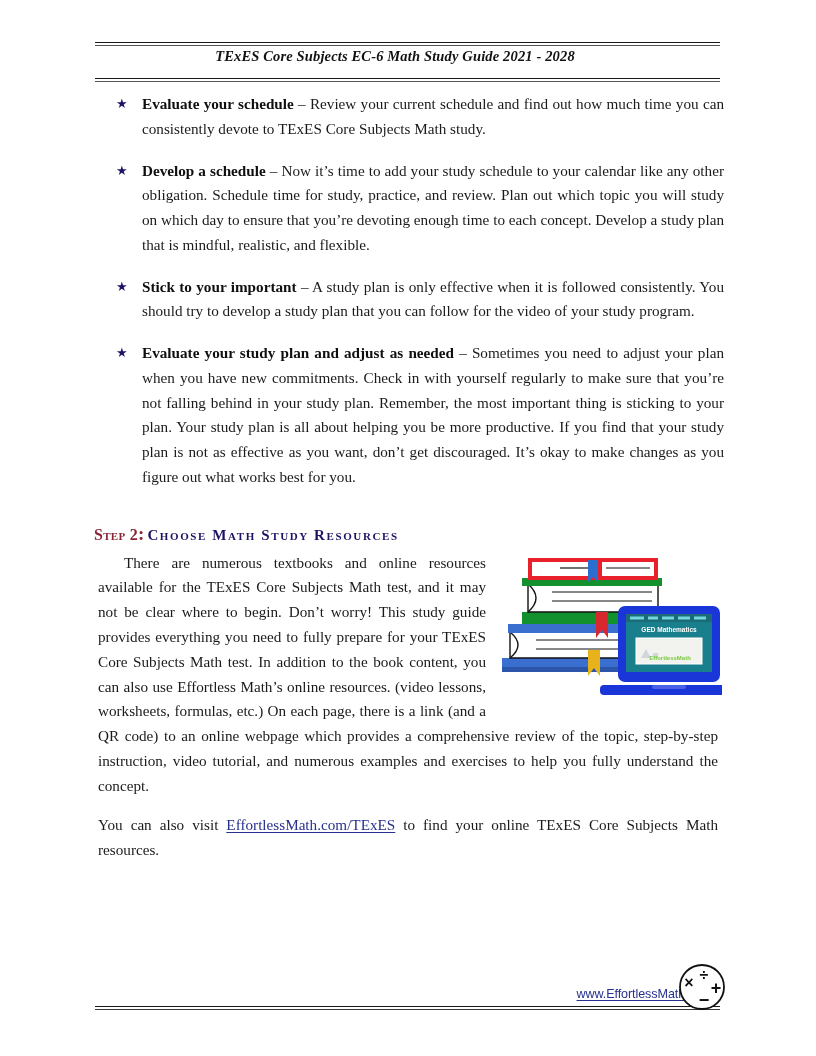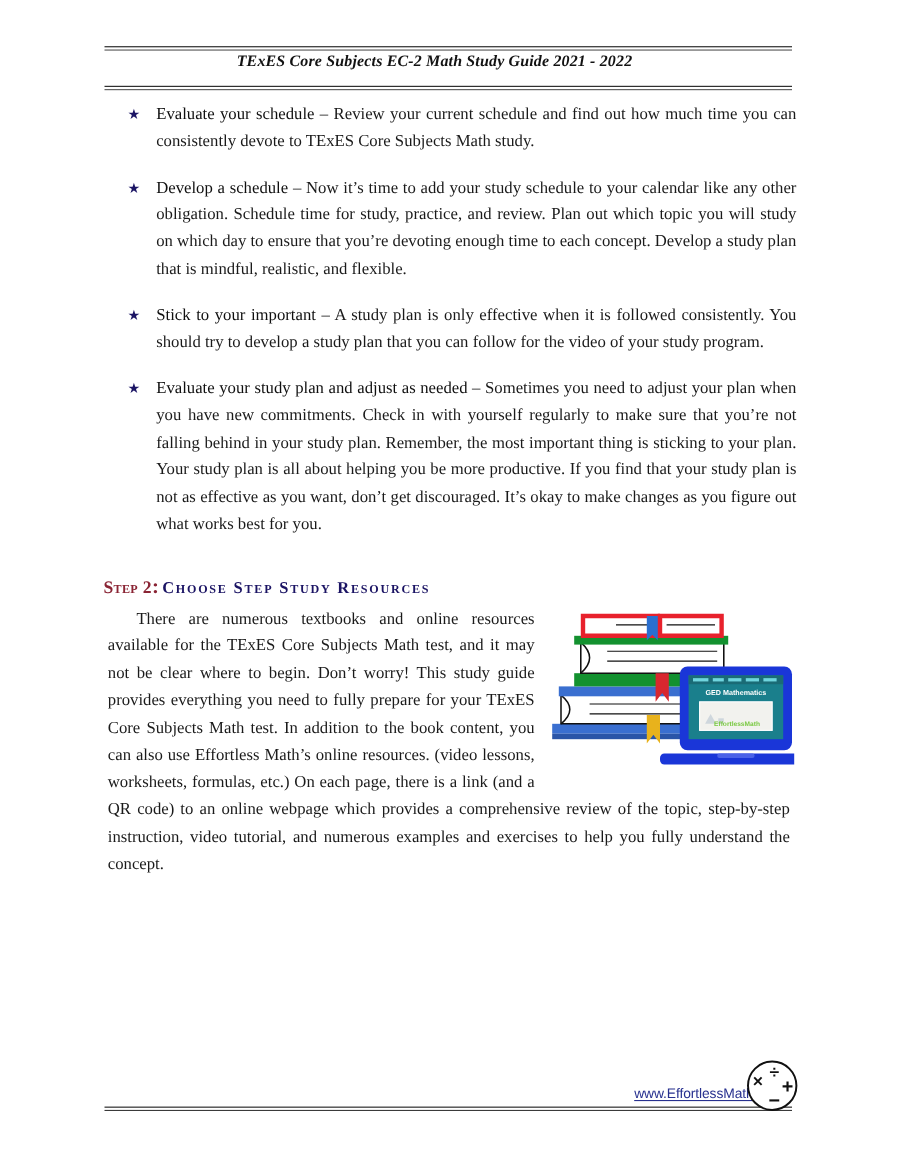--- a/index.html
+++ b/index.html
@@ -83,21 +83,21 @@
   }
   .bullet .star {
     position: absolute;
     left: 0;
     top: 1px;
     color: #1b1464;
     font-size: 13px;
     line-height: 1.63;
   }
   .bullet b {
-    font-weight: normal;
+    font-weight: bold;
     color: #0f0f0f;
   }
 
   
   .step-heading {
     margin: 33px 0 6px 0;
     padding-left: 94px;
     white-space: nowrap;
   }
   .step-heading .step-label {
@@ -190,21 +190,21 @@
     width: 56px;
     height: 52px;
   }
   .ftr-logo svg { display: block; }
 </style>
 </head>
 <body>
 
 <div class="page-header">
   <div class="hdr-rule top"></div>
-  <div class="hdr-title">TExES Core Subjects EC-2 Math Study Guide 2021 - 2022</div>
+  <div class="hdr-title">TExES Core Subjects EC-6 Math Study Guide 2021 - 2028</div>
   <div class="hdr-rule bottom"></div>
 
 </div>
 
 <div class="content">
 
   <ul class="bullet-list">
     <li class="bullet">
       <span class="star">★</span><b>Evaluate your schedule</b><span> – Review your current schedule and find out how much time you can consistently devote to TExES Core Subjects Math study.</span>
     </li>
@@ -213,21 +213,21 @@
     </li>
     <li class="bullet">
       <span class="star">★</span><b>Stick to your important</b><span> – A study plan is only effective when it is followed consistently. You should try to develop a study plan that you can follow for the video of your study program.</span>
     </li>
     <li class="bullet">
       <span class="star">★</span><b>Evaluate your study plan and adjust as needed</b><span> – Sometimes you need to adjust your plan when you have new commitments. Check in with yourself regularly to make sure that you’re not falling behind in your study plan. Remember, the most important thing is sticking to your plan. Your study plan is all about helping you be more productive. If you find that your study plan is not as effective as you want, don’t get discouraged. It’s okay to make changes as you figure out what works best for you.</span>
     </li>
   </ul>
 
   <div class="step-heading">
-    <span class="step-label">Step 2</span><span class="step-colon">:</span><span class="step-title">Choose Step Study Resources</span>
+    <span class="step-label">Step 2</span><span class="step-colon">:</span><span class="step-title">Choose Math Study Resources</span>
   </div>
 
   <div class="wrap-section">
 
     <div class="illus">
       <svg width="222" height="158" viewBox="0 0 222 158">
 
         <rect x="2" y="104" width="138" height="9" fill="#3a6fd0"></rect>
         <rect x="2" y="113" width="138" height="5" fill="#2a55a8"></rect>
 
@@ -272,20 +272,21 @@
         <rect x="153" y="99" width="5" height="5" fill="#cfd7dd"></rect>
         <text x="170" y="106" text-anchor="middle" font-family="Liberation Sans, sans-serif" font-size="6" font-weight="bold" fill="#7ac943">EffortlessMath</text>
 
         <rect x="100" y="131" width="138" height="10" rx="4" fill="#1a36d8"></rect>
         <rect x="152" y="131" width="34" height="4" rx="2" fill="#4a62e8"></rect>
       </svg>
     </div>
 
     <p class="body-par">There are numerous textbooks and online resources available for the TExES Core Subjects Math test, and it may not be clear where to begin. Don’t worry! This study guide provides everything you need to fully prepare for your TExES Core Subjects Math test. In addition to the book content, you can also use Effortless Math’s online resources. (video lessons, worksheets, formulas, etc.) On each page, there is a link (and a QR code) to an online webpage which provides a comprehensive review of the topic, step-by-step instruction, video tutorial, and numerous examples and exercises to help you fully understand the concept.</p>
 
+    <p class="body-par noindent par-gap"><span>You can also visit </span><a class="inline-link" href="#">EffortlessMath.com/TExES</a><span> to find your online TExES Core Subjects Math resources.</span></p>
 
   </div>
 </div>
 
 <div class="page-footer">
   <a class="ftr-link" href="#">www.EffortlessMath.com</a>
   <div class="ftr-rule"></div>
   <div class="ftr-logo">
     <svg width="56" height="52" viewBox="0 0 56 52">
       <circle cx="28" cy="26" r="22" fill="#ffffff" stroke="#111" stroke-width="1.8"></circle>

